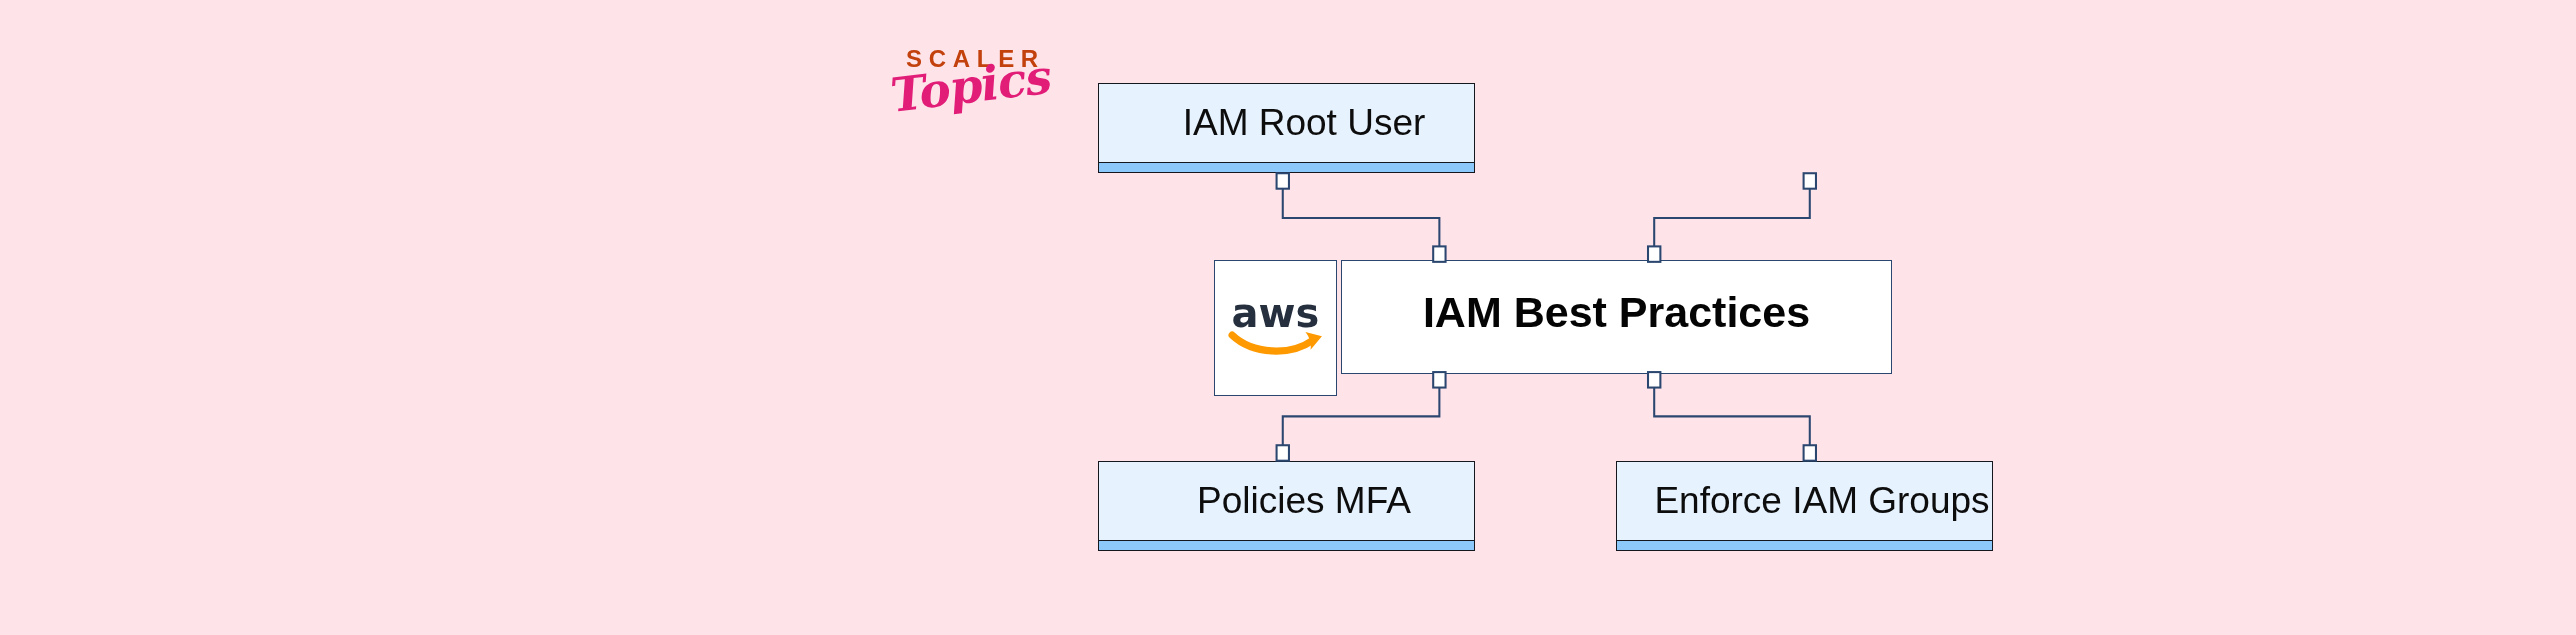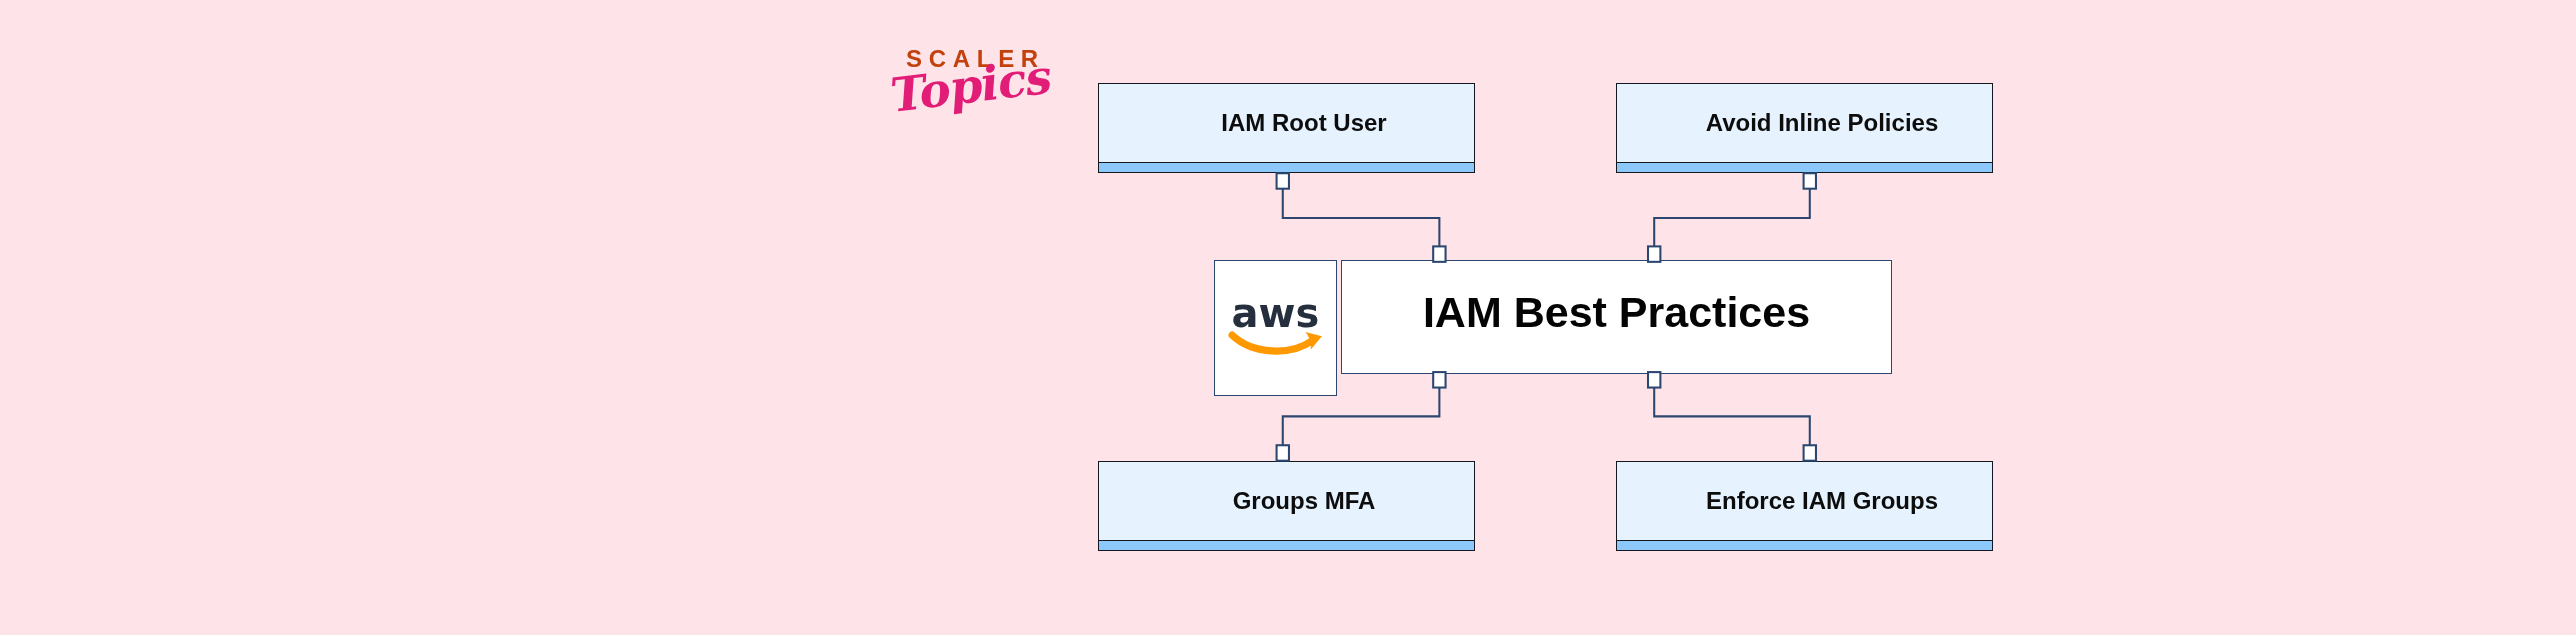--- a/index.html
+++ b/index.html
@@ -28,21 +28,21 @@
 
   
   .node{
     position:absolute;box-sizing:border-box;
     width:377px;height:90px;
     background:#e6f2fe;border:1.5px solid #15171f;
   }
   .node .label{
     position:absolute;left:0;right:0;top:0;bottom:10.3px;
     display:flex;align-items:center;justify-content:center;
-    font-size:24px;font-weight:700;color:#0d0d0d;white-space:nowrap;padding-left:35px;
+    font-size:37px;font-weight:400;color:#0d0d0d;white-space:nowrap;padding-left:35px;
   }
   .node .strip{
     position:absolute;left:0;right:0;bottom:0;height:8.8px;
     background:#8cc8fa;border-top:1.5px solid #15171f;
   }
   .node-tl{left:1098px;top:83px;}
   .node-tr{left:1616px;top:83px;}
   .node-bl{left:1098px;top:461px;}
   .node-br{left:1616px;top:461px;}
 
@@ -82,27 +82,23 @@
   <div class="logo">
     <div class="brand">SCALER</div>
     <div class="script">Topics</div>
   </div>
 
   <div class="node node-tl">
     <div class="label">IAM Root User</div>
     <div class="strip"></div>
   </div>
 
-  <div class="node node-tr">
-    <div class="label">Avoid Inline Policies</div>
-    <div class="strip"></div>
-  </div>
 
   <div class="node node-bl">
-    <div class="label">Groups MFA</div>
+    <div class="label">Policies MFA</div>
     <div class="strip"></div>
   </div>
 
   <div class="node node-br">
     <div class="label">Enforce IAM Groups</div>
     <div class="strip"></div>
   </div>
 
   <div class="aws-box">
     <div class="aws-text">aws</div>

